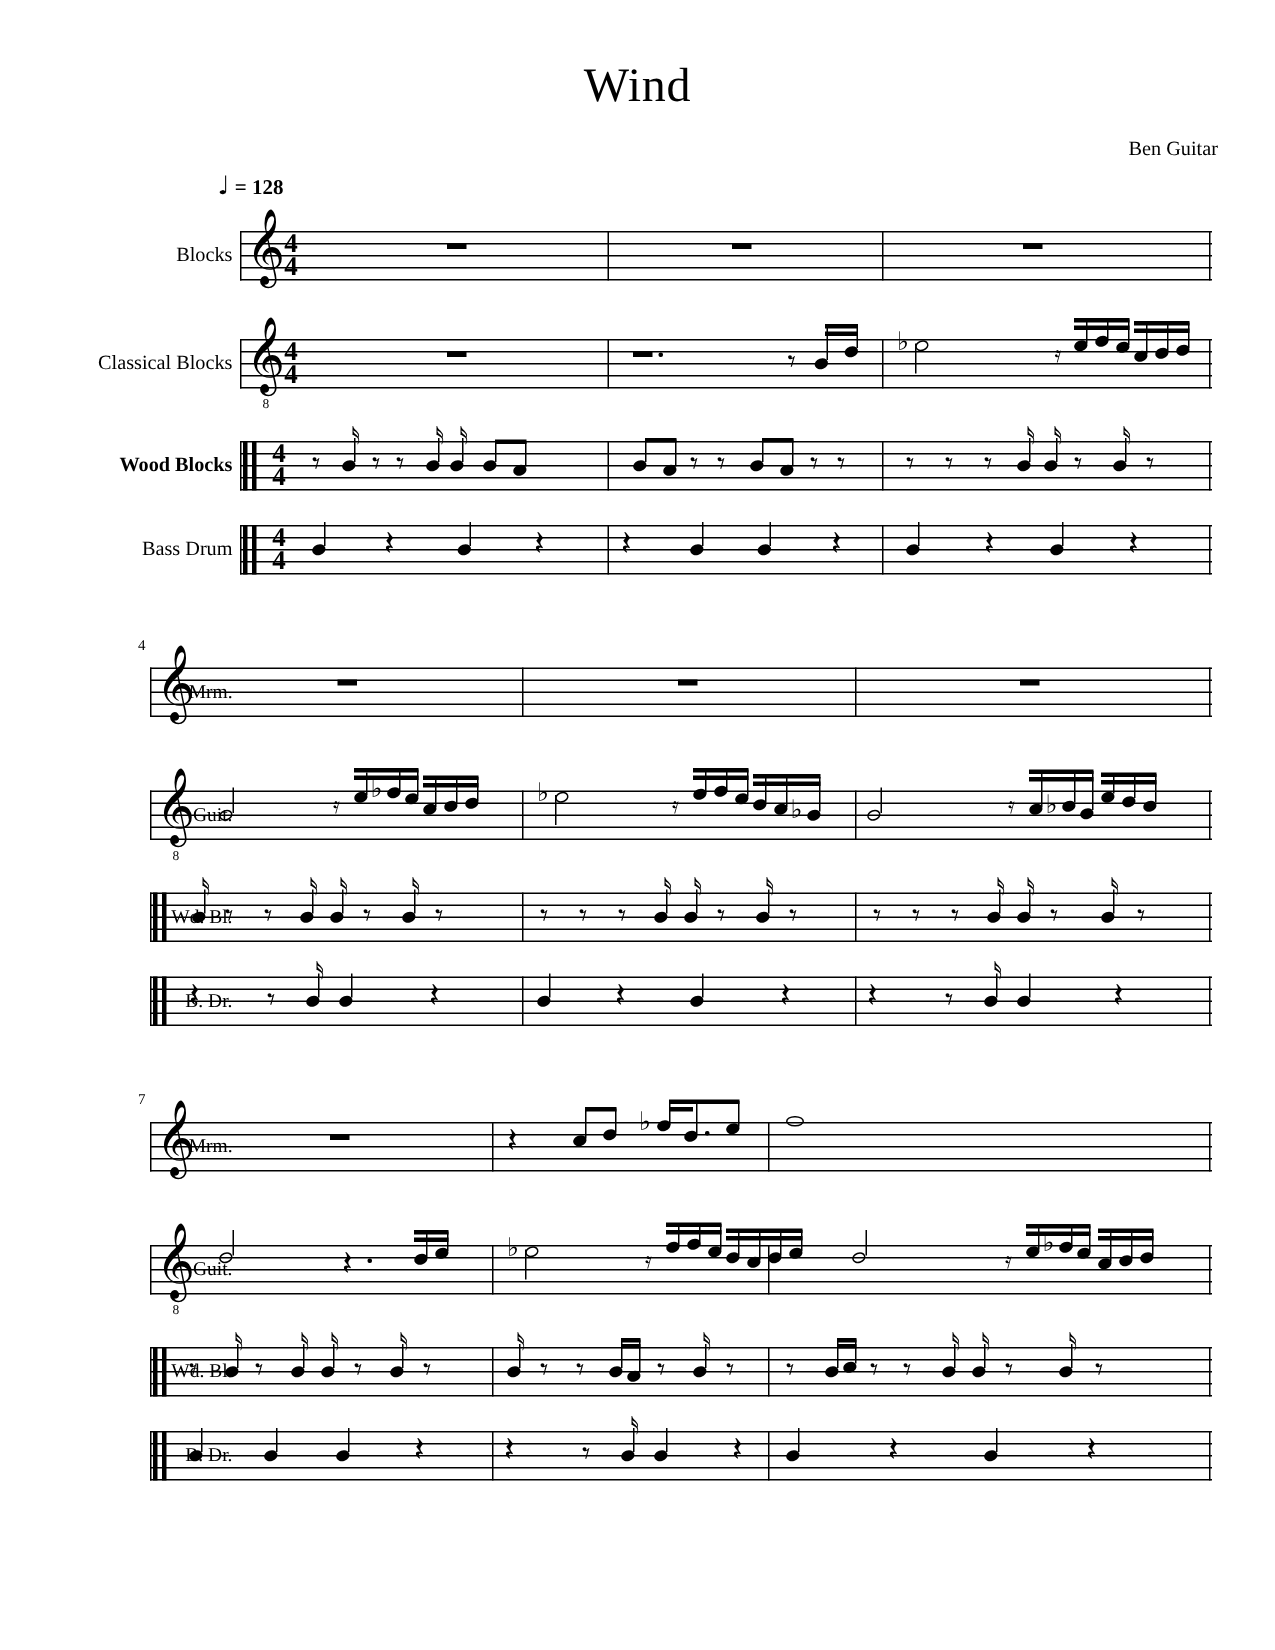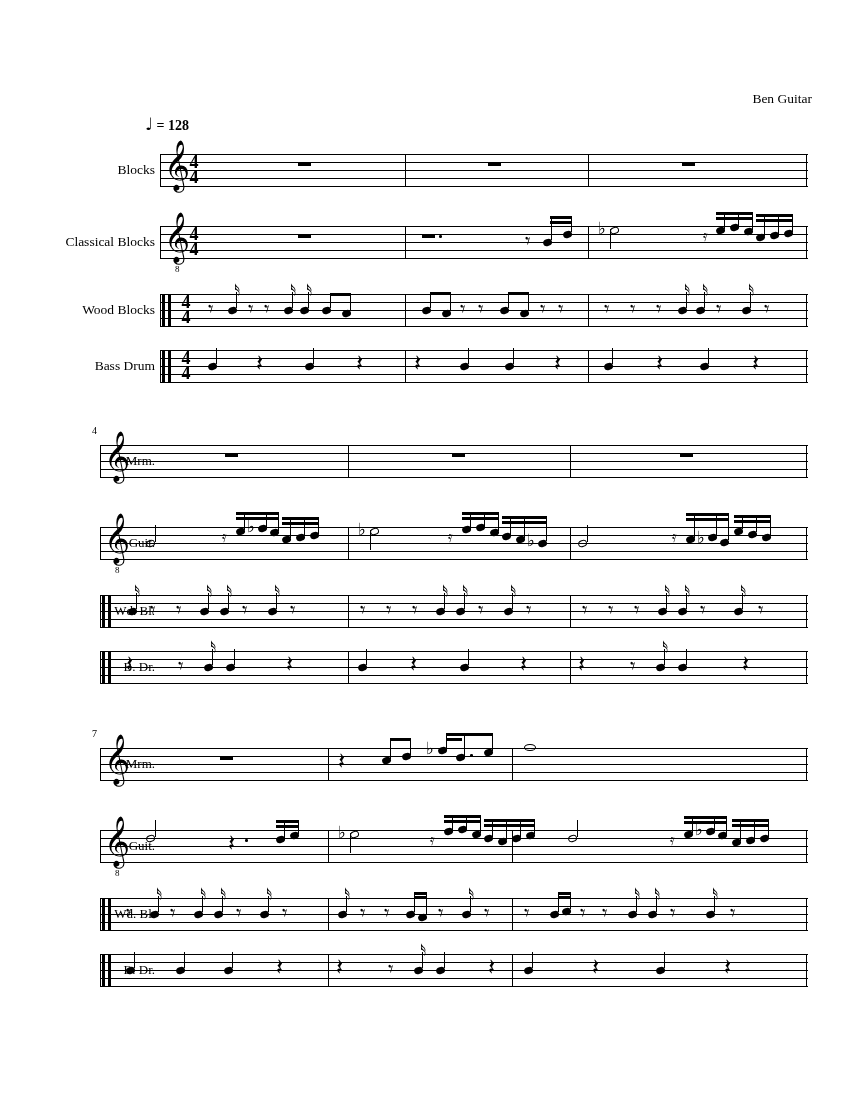--- a/index.html
+++ b/index.html
@@ -219,20 +219,21 @@
     font-size: 17px;
     font-family: "DejaVu Sans", sans-serif;
     line-height: 1;
   }
 </style>
 </head>
 <body>
 
 <div class="page">
 
+  <div class="title">Wind</div>
   <div class="composer">Ben Guitar</div>
   <div class="tempo">
     <span class="notehead">♩</span>
     <span>= 128</span>
   </div>
 
   <div class="system sys1">
 
     <div class="instr-label" style="left:60px; top:22px; width:95px;">Blocks</div>
     <div class="staff" style="top:14px;">
@@ -299,21 +300,21 @@
       <div class="notehead-f" style="left:624px; top:4px;"></div>
       <div class="stem" style="left:632px; top:-11px; height:17px;"></div>
       <div class="beam" style="left:596px; top:-12px; width:37px;"></div>
       <div class="beam" style="left:596px; top:-7px; width:37px;"></div>
       <div class="barline" style="left:0px;"></div>
       <div class="barline" style="left:245px;"></div>
       <div class="barline" style="left:428px;"></div>
       <div class="barline" style="left:646px;"></div>
     </div>
 
-    <div class="instr-label" style="left:48px; top:162px; width:107px;">Wood Blocks</div>
+    <div class="instr-label" style="left:48px; top:162px; width:107px;font-weight:bold;">Wood Blocks</div>
     <div class="staff" style="top:154px;">
       <div class="line l0"></div>
         <div class="line l1"></div>
         <div class="line l2"></div>
         <div class="line l3"></div>
         <div class="line l4"></div>
       <div class="perc-clef" style="left:2px;">
           <i class="a"></i>
           <i class="b"></i>
         </div>

